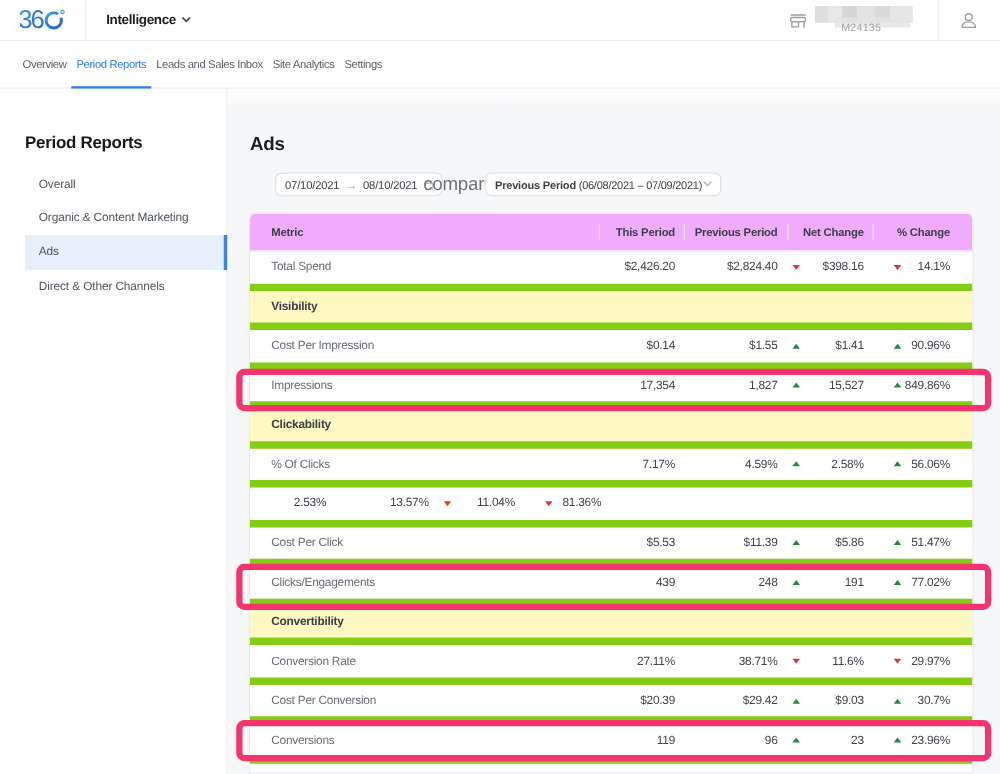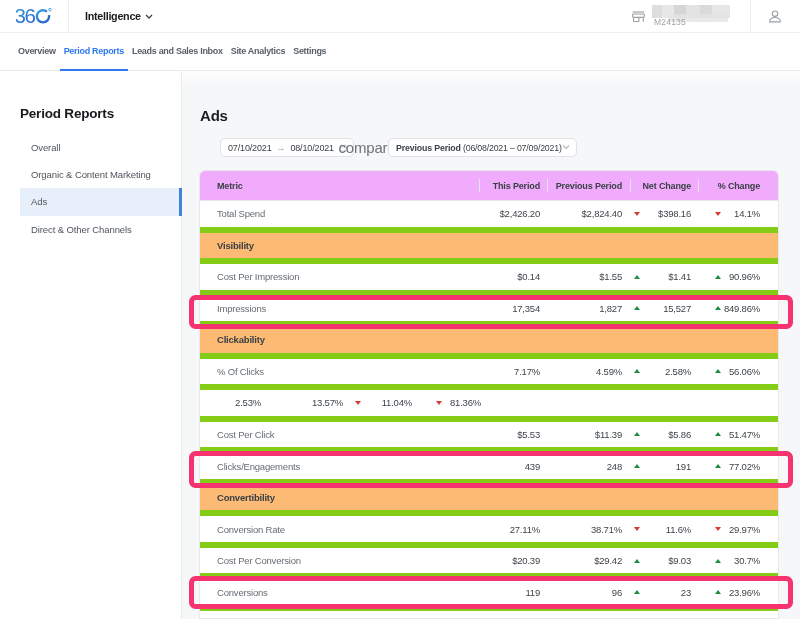--- a/index.html
+++ b/index.html
@@ -12,27 +12,27 @@
 .tdiv1 { position:absolute; left:68px; top:0; height:32px; width:1px; background:#ededee; }
 .brand { position:absolute; left:85px; top:0; height:32px; line-height:32px; font-size:10.8px; font-weight:bold; letter-spacing:-0.3px; color:#1b1d20; }
 .brand svg { margin-left:4px; vertical-align:1px; }
 .storeicon { position:absolute; left:632px; top:10.5px; }
 .redact { position:absolute; left:652px; top:5px; width:78px; height:13px;
   background-image:
     linear-gradient(90deg, #dedede 0 10px, #e8e8e8 10px 22px, #d6d6d6 22px 34px, #e3e3e3 34px 48px, #dadada 48px 60px, #e6e6e6 60px 78px),
     linear-gradient(#e0e0e0,#e0e0e0);
 }
 .redact2 { position:absolute; left:668px; top:14px; width:60px; height:8px; background:#e4e4e4; opacity:.8; }
-.mnum { position:absolute; left:654px; top:17px; font-size:8.5px; color:#9ea4a9; letter-spacing:0.2px; }
+.mnum { position:absolute; left:673px; top:17px; font-size:8.5px; color:#9ea4a9; letter-spacing:0.2px; }
 .tdiv2 { position:absolute; left:750px; top:0; height:32px; width:1px; background:#ededee; }
 .personicon { position:absolute; left:767px; top:7px; }
 
 
 .nav { position:absolute; top:33px; left:0; width:800px; height:38px; background:#fff; border-bottom:1px solid #e9ebed; display:flex; padding-left:14px; }
-.tab { font-size:9px; letter-spacing:-0.3px; color:#585f66; line-height:36px; padding:0 4px; height:38px; margin-right:0px;font-weight:bold; }
+.tab { font-size:9px; letter-spacing:-0.3px; color:#585f66; line-height:36px; padding:0 4px; height:38px; margin-right:0px; }
 .tab.active { color:#2e7af0; border-bottom:2px solid #2e7af0; }
 
 
 .sidebar { position:absolute; top:71px; left:0; width:182px; height:548px; background:#fff; border-right:1px solid #e9ebed; }
 .sidebar h2 { position:absolute; left:20px; top:34.5px; font-size:13.5px; letter-spacing:-0.2px; color:#16181b; font-weight:bold; }
 .menu { position:absolute; top:62.7px; left:0; width:182px; }
 .mi { height:27.4px; line-height:27.4px; padding-left:31px; font-size:9.5px; letter-spacing:-0.1px; color:#4e555c; }
 .mi.active { margin-left:20px; padding-left:11px; background:#e7f0fa; border-right:3px solid #3f84dc; }
 
 
@@ -44,21 +44,21 @@
 .box1 .cal { margin-left:6px; }
 .cmpto { position:absolute; left:156.5px; top:67px; height:19px; line-height:19px; font-size:15px; letter-spacing:-0.2px; color:#6e7479; }
 .box2 { position:absolute; left:206px; top:67px; width:189px; height:19px; background:#fff; border:1px solid #dfe3e7; border-radius:5px; display:flex; align-items:center; font-size:8.8px; letter-spacing:-0.2px; color:#3c4247; padding:0 6px 0 7px; white-space:nowrap; }
 .box2 b { letter-spacing:-0.15px; }
 .box2 .chev { margin-left:auto; }
 
 
 .table { position:absolute; left:17px; top:99px; width:580px; height:449px; background:#fff; border:1px solid #e7e9ec; border-radius:6px 6px 0 0; overflow:hidden; }
 .trow { display:flex; height:31.54px; border-bottom:6px solid #84cc16; align-items:center; font-size:9.5px; letter-spacing:-0.2px; color:#3f454b; white-space:nowrap; }
 .thead { height:30px; border-bottom:1px solid #e7e9ec; font-weight:bold; color:#3a4046; background:#f0abfc; font-size:9px; letter-spacing:-0.15px; }
-.sect { background:#fdba74; font-weight:bold; color:#3a4046; }
+.sect { background:#fef9c3; font-weight:bold; color:#3a4046; }
 .c1 { width:279px; padding-left:17px; color:#666d74; }
 .sect .c1, .thead .c1 { color:#3a4046; }
 .c2 { width:68px; text-align:right; padding-right:7px; }
 .c3 { width:83px; text-align:right; padding-right:8px; }
 .c4 { width:68px; display:flex; align-items:center; justify-content:space-between; padding-left:4px; padding-right:7px; }
 .c5 { width:69px; display:flex; align-items:center; justify-content:space-between; padding-left:17px; padding-right:7px; }
 .thead .c2, .thead .c3, .thead .c4, .thead .c5 { position:relative; }
 .thead .c4, .thead .c5 { display:block; text-align:right; }
 .hd::before { content:""; position:absolute; left:0; top:50%; margin-top:-6.5px; height:13px; width:1px; background:#e2e4e7; }
 .up { width:0; height:0; border-left:3.5px solid transparent; border-right:3.5px solid transparent; border-bottom:4.5px solid #1f8b3c; }

